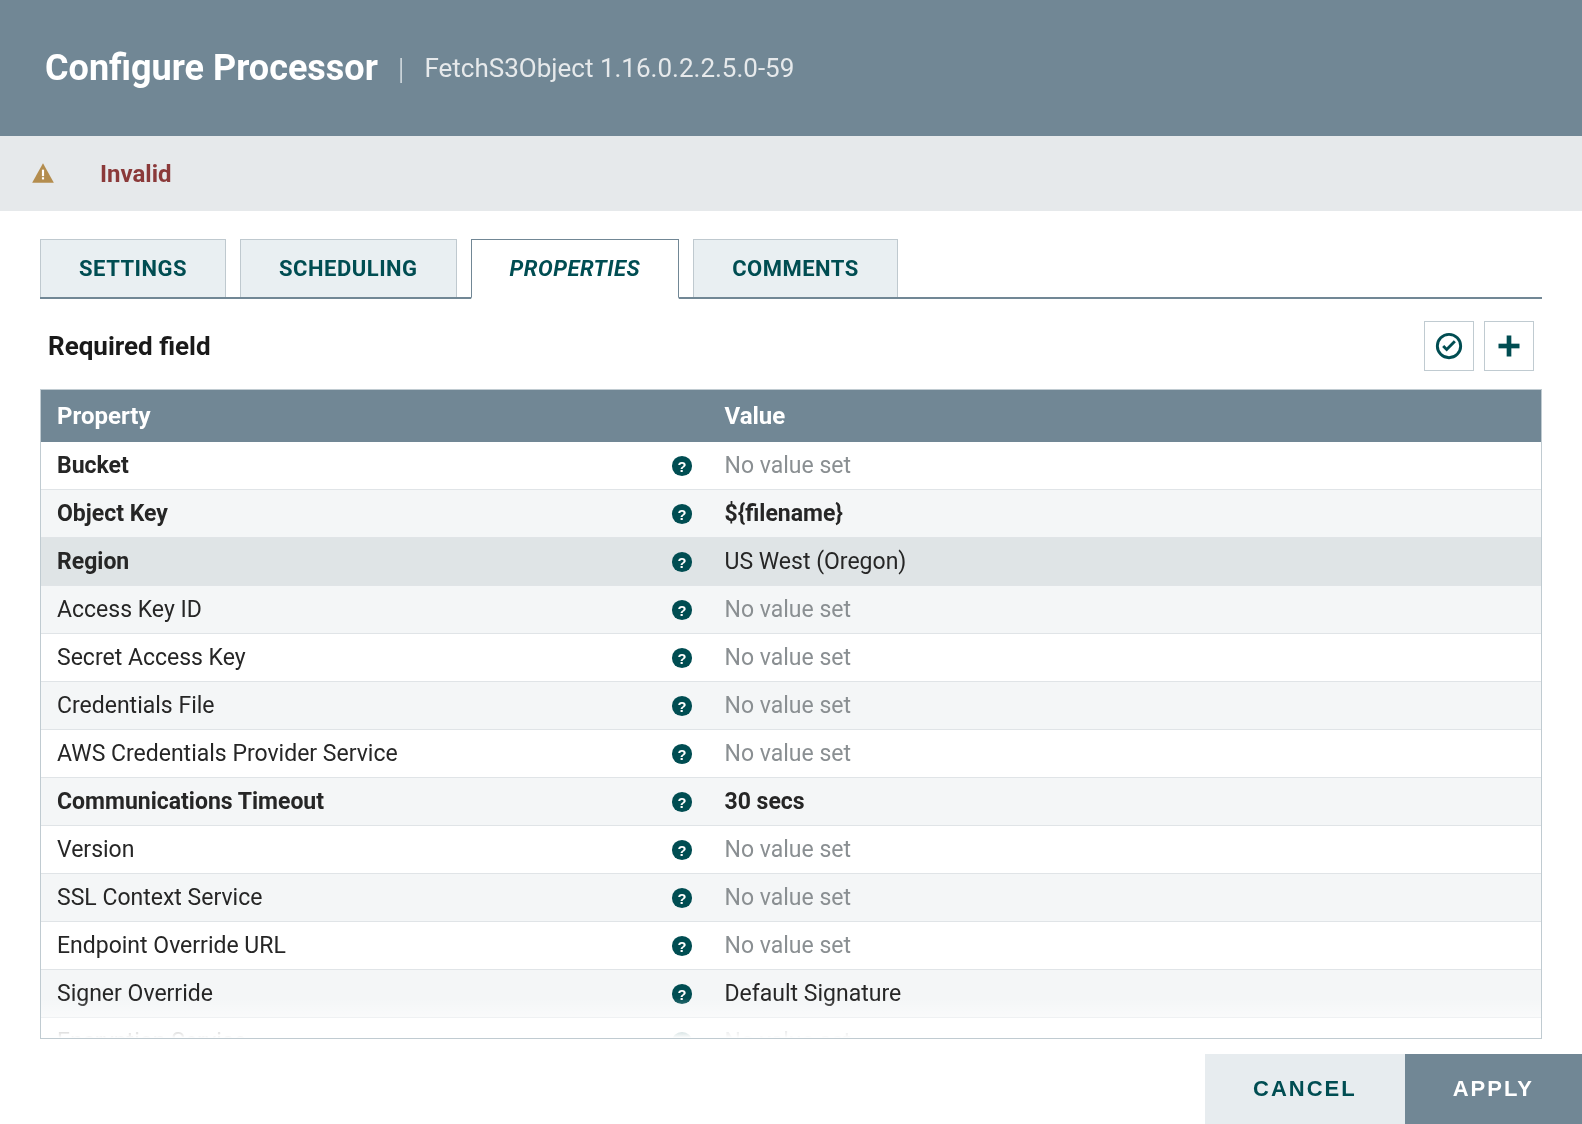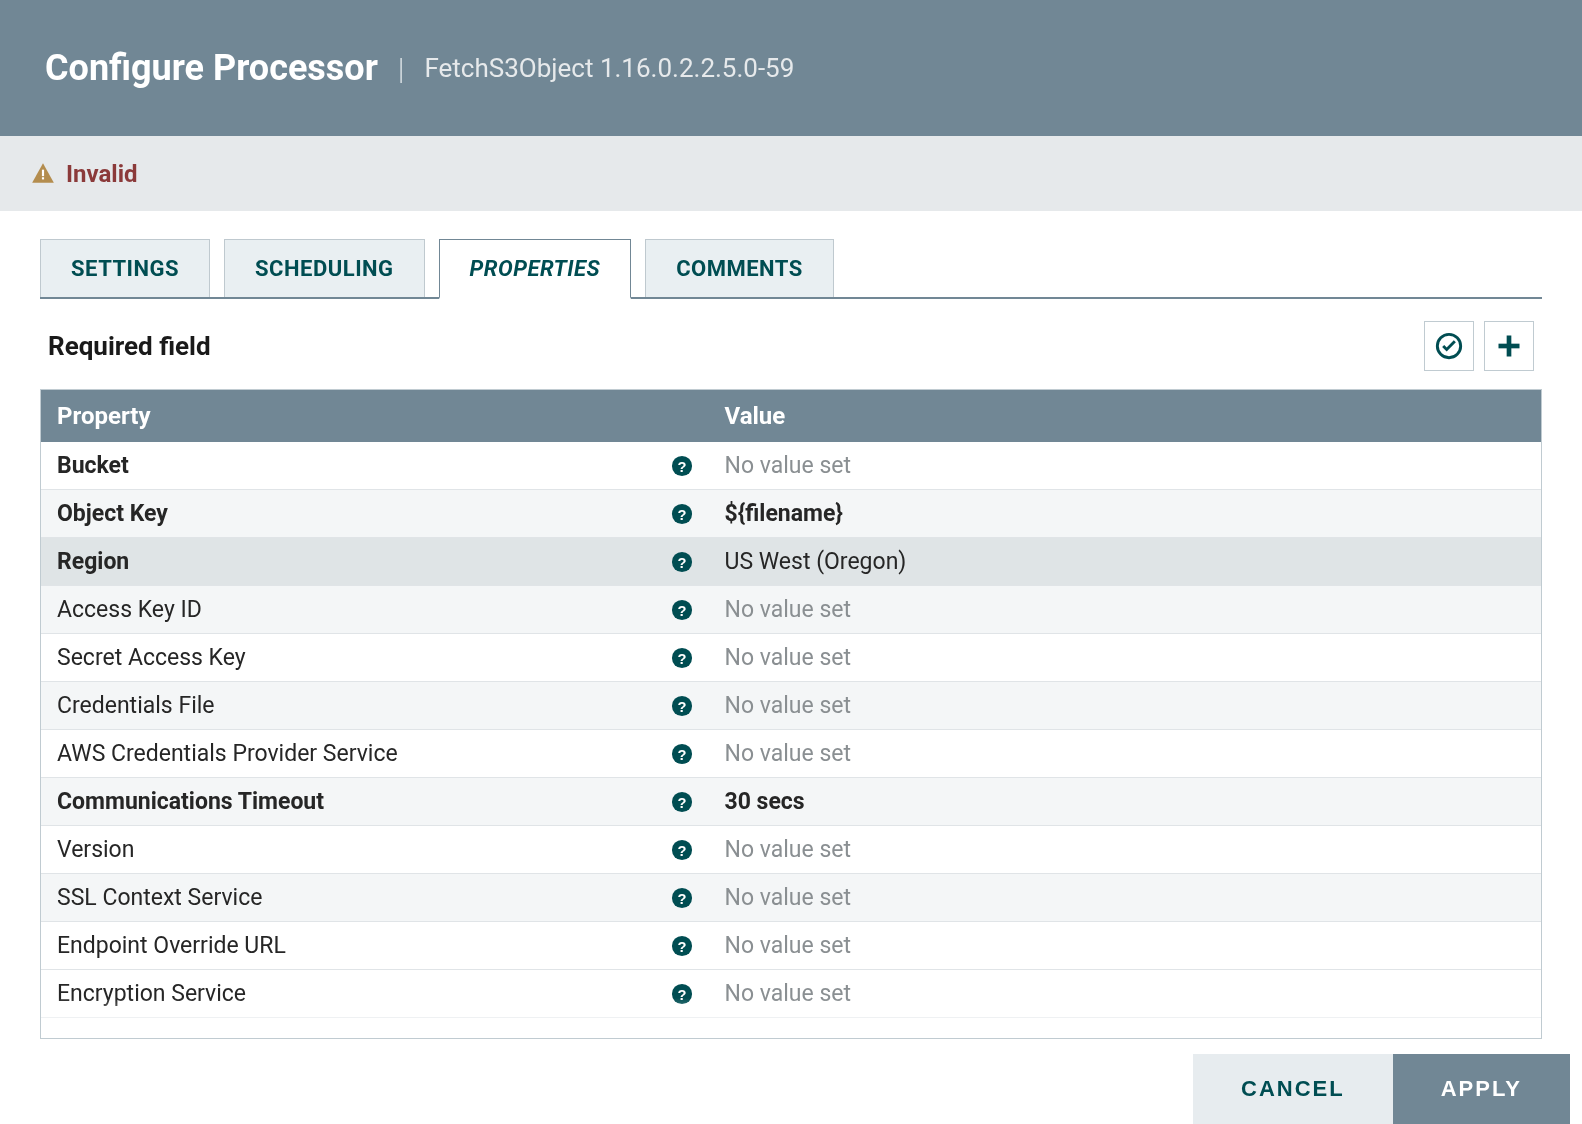--- a/index.html
+++ b/index.html
@@ -41,20 +41,21 @@
       color: #e6e9eb;
     }
 
     
     .status-bar {
       background: #e6e9eb;
       height: 75px;
       display: flex;
       align-items: center;
       padding: 0 30px;
+      gap: 34px;
     }
 
     .status-icon svg {
       width: 26px;
       height: 26px;
       vertical-align: middle;
     }
 
     .status-text {
       font-size: 24px;
@@ -69,21 +70,21 @@
     }
 
     
     .tabs {
       display: flex;
       border-bottom: 2px solid #718795;
       gap: 14px;
     }
 
     .tab {
-      padding: 16px 30px;
+      padding: 16px 38px;
       font-size: 22px;
       font-weight: 700;
       color: #004d52;
       background: #e9eff2;
       border: 1px solid #bfc9cf;
       border-bottom: none;
       cursor: pointer;
       letter-spacing: 0.5px;
     }
 
@@ -209,21 +210,21 @@
       bottom: 0;
       height: 40px;
       background: linear-gradient(to bottom, rgba(255,255,255,0), rgba(255,255,255,1));
       pointer-events: none;
     }
 
     
     .footer {
       position: absolute;
       bottom: 0;
-      right: 12px;
+      right: 0;
       display: flex;
     }
 
     .footer-btn {
       padding: 22px 48px;
       font-size: 22px;
       font-weight: 700;
       letter-spacing: 2px;
       border: none;
       cursor: pointer;
@@ -410,20 +411,31 @@
             <td class="prop-cell">
               <span class="prop-name">Endpoint Override URL</span>
               <svg class="help-icon" viewBox="0 0 24 24">
                 <circle cx="12" cy="12" r="11" fill="#004d52"></circle>
                 <text x="12" y="18" text-anchor="middle" font-size="16" font-weight="700" fill="#fff" font-family="Arial">?</text>
               </svg>
             </td>
             <td class="no-value">No value set</td>
             <td></td>
           </tr>
+          <tr class="alt">
+            <td class="prop-cell">
+              <span class="prop-name">Signer Override</span>
+              <svg class="help-icon" viewBox="0 0 24 24">
+                <circle cx="12" cy="12" r="11" fill="#004d52"></circle>
+                <text x="12" y="18" text-anchor="middle" font-size="16" font-weight="700" fill="#fff" font-family="Arial">?</text>
+              </svg>
+            </td>
+            <td>Default Signature</td>
+            <td></td>
+          </tr>
           <tr>
             <td class="prop-cell">
               <span class="prop-name">Encryption Service</span>
               <svg class="help-icon" viewBox="0 0 24 24">
                 <circle cx="12" cy="12" r="11" fill="#004d52"></circle>
                 <text x="12" y="18" text-anchor="middle" font-size="16" font-weight="700" fill="#fff" font-family="Arial">?</text>
               </svg>
             </td>
             <td class="no-value">No value set</td>
             <td></td>

